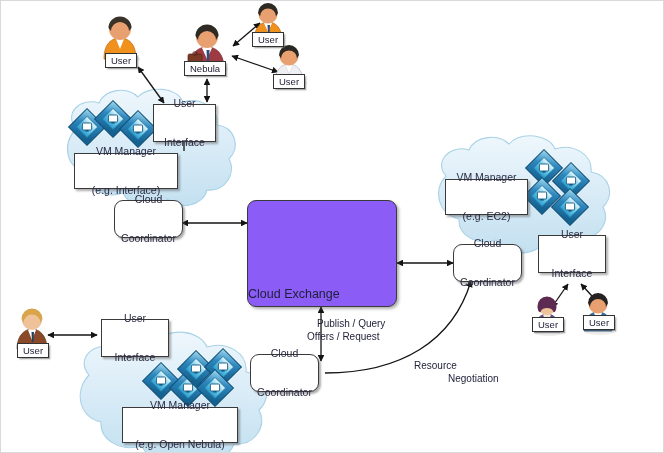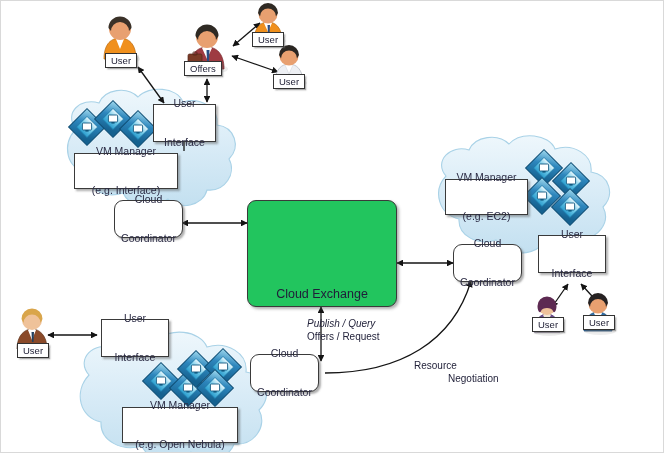--- a/index.html
+++ b/index.html
@@ -40,28 +40,28 @@
     justify-content: center;
     box-shadow: 2px 2px 2px rgba(80,80,80,0.45);
     z-index: 12;
   }
   .box.rounded { border-radius: 9px; }
   .box .l2 { display: block; margin-top: 26px; }
   
   .exchange-box {
     position: absolute;
     box-sizing: border-box;
-    background: #22c55e;
+    background: #8b5cf6;
     border: 1px solid #3a3a3a;
     border-radius: 9px;
     box-shadow: 2px 2px 3px rgba(80,80,80,0.45);
     z-index: 12;
     display: flex;
     flex-direction: column;
-    align-items: center;
+    align-items: flex-start;
     justify-content: center;
   }
   .exchange-label {
     font-size: 12.5px;
     color: #20203a;
     margin-top: 4px;
   }
   .tag {
     position: absolute;
     box-sizing: border-box;
@@ -373,21 +373,21 @@
       <ellipse cx="2" cy="20" rx="16" ry="4" fill="#cccccc" opacity="0.35"></ellipse>
       <path d="M -14 20 C -14 6, -7 1, 0 1 C 7 1, 14 6, 14 20 Z" fill="#2f6ea8" stroke="#1f4d78" stroke-width="0.7"></path>
       <path d="M -4 2 L 0 11 L 4 2 L 2 0 L -2 0 Z" fill="#ffffff"></path>
       <path d="M -0.5 4 L 2 4 L 1.5 13 L 0 13 Z" fill="#3f8c3f"></path>
       <circle cx="0" cy="-7" r="9.5" fill="#e8a070"></circle>
       <path d="M -10 -8 A 10 10 0 0 1 10 -8 L 8 -4 A 8 8 0 0 0 -8 -4 Z" fill="#262222"></path>
     </g>
   </svg>
 
   <div class="tag" style="left:104px; top:52px;">User</div>
-  <div class="tag" style="left:183px; top:60px;">Offers</div>
+  <div class="tag" style="left:183px; top:60px;">Nebula</div>
   <div class="tag" style="left:251px; top:31px;">User</div>
   <div class="tag" style="left:272px; top:73px;">User</div>
   <div class="tag" style="left:16px;  top:342px;">User</div>
   <div class="tag" style="left:531px; top:316px;">User</div>
   <div class="tag" style="left:582px; top:314px;">User</div>
 
   <div class="box" style="left:152px; top:103px; width:63px; height:38px;">
     <span class="l1">User</span>
     <span class="l2">Interface</span>
   </div>
@@ -430,19 +430,19 @@
   <div class="box" style="left:121px; top:406px; width:116px; height:36px;">
     <span class="l1">VM Manager</span>
     <span class="l2">(e.g. Open Nebula)</span>
   </div>
 
   <div class="exchange-box" style="left:246px; top:199px; width:150px; height:107px;">
     <div style="height:76px;"></div>
     <div class="exchange-label">Cloud Exchange</div>
   </div>
 
-  <div class="freetext" style="left:306px; top:316px;font-style:italic;">Publish / Query</div>
+  <div class="freetext" style="left:316px; top:316px;">Publish / Query</div>
   <div class="freetext" style="left:306px; top:329px;">Offers / Request</div>
 
   <div class="freetext" style="left:413px; top:358px;">Resource</div>
   <div class="freetext" style="left:408px; top:371px;margin-left:39px;">Negotiation</div>
 
 </div>
 
 </body></html>

